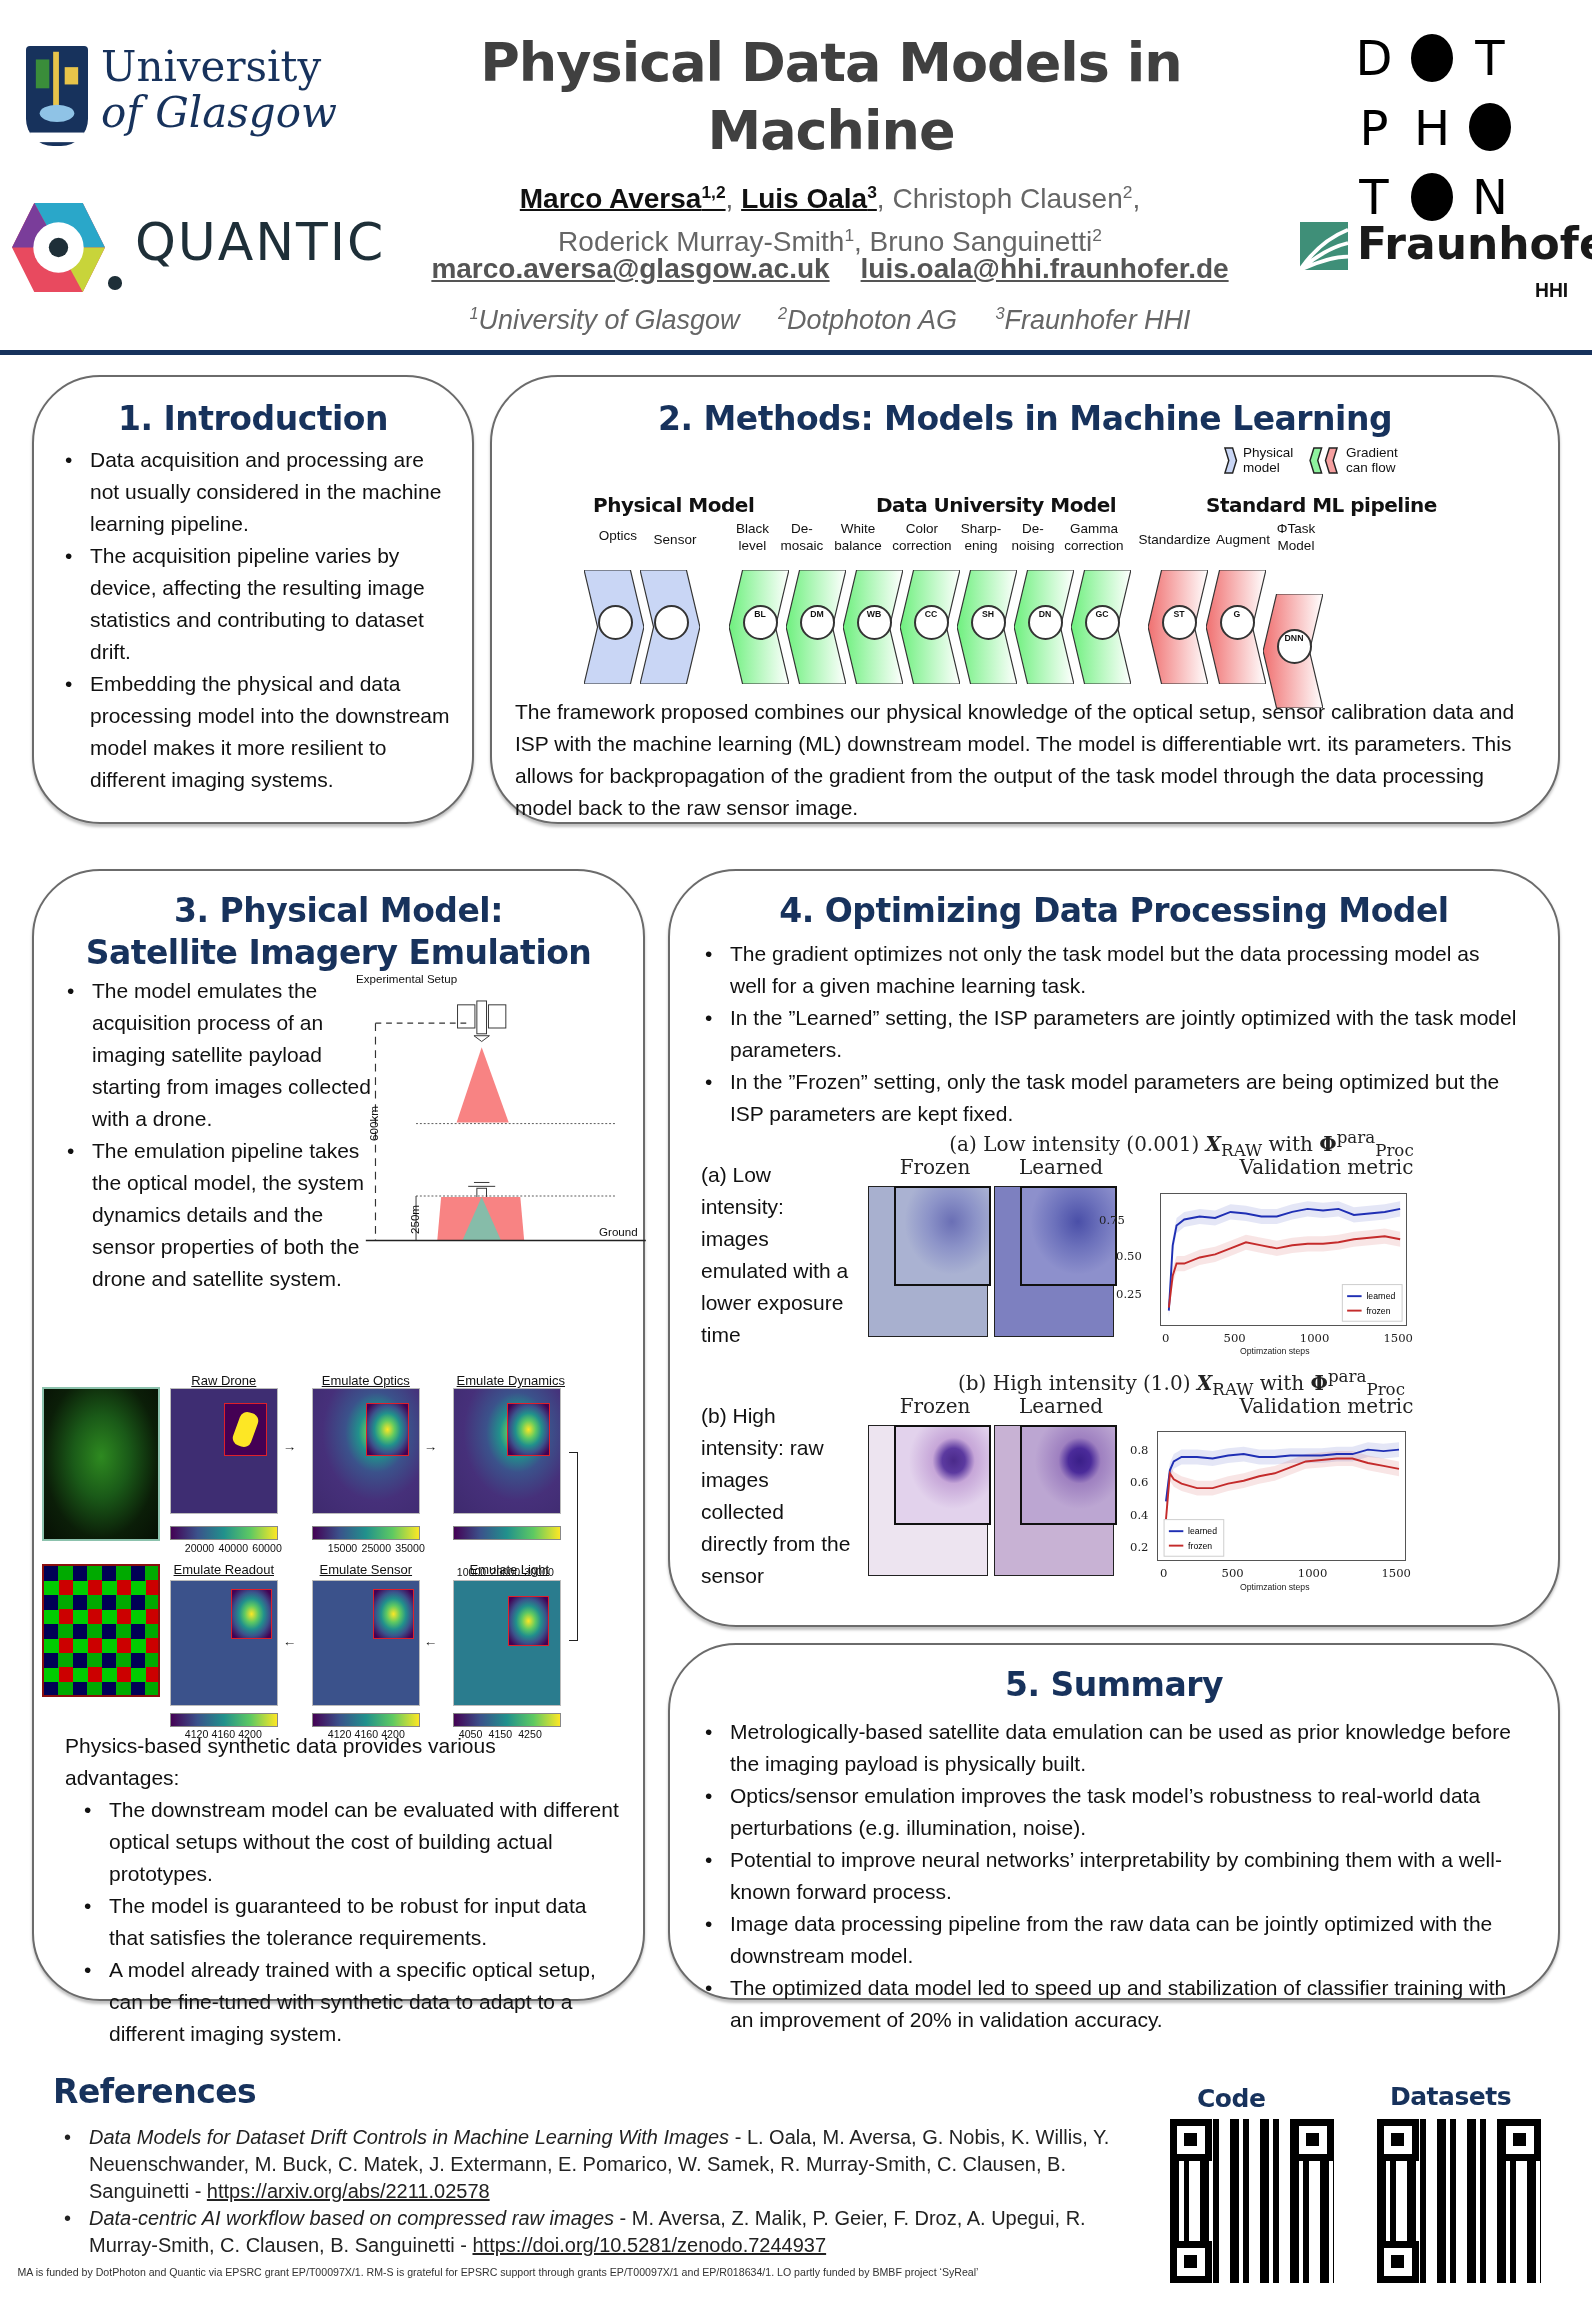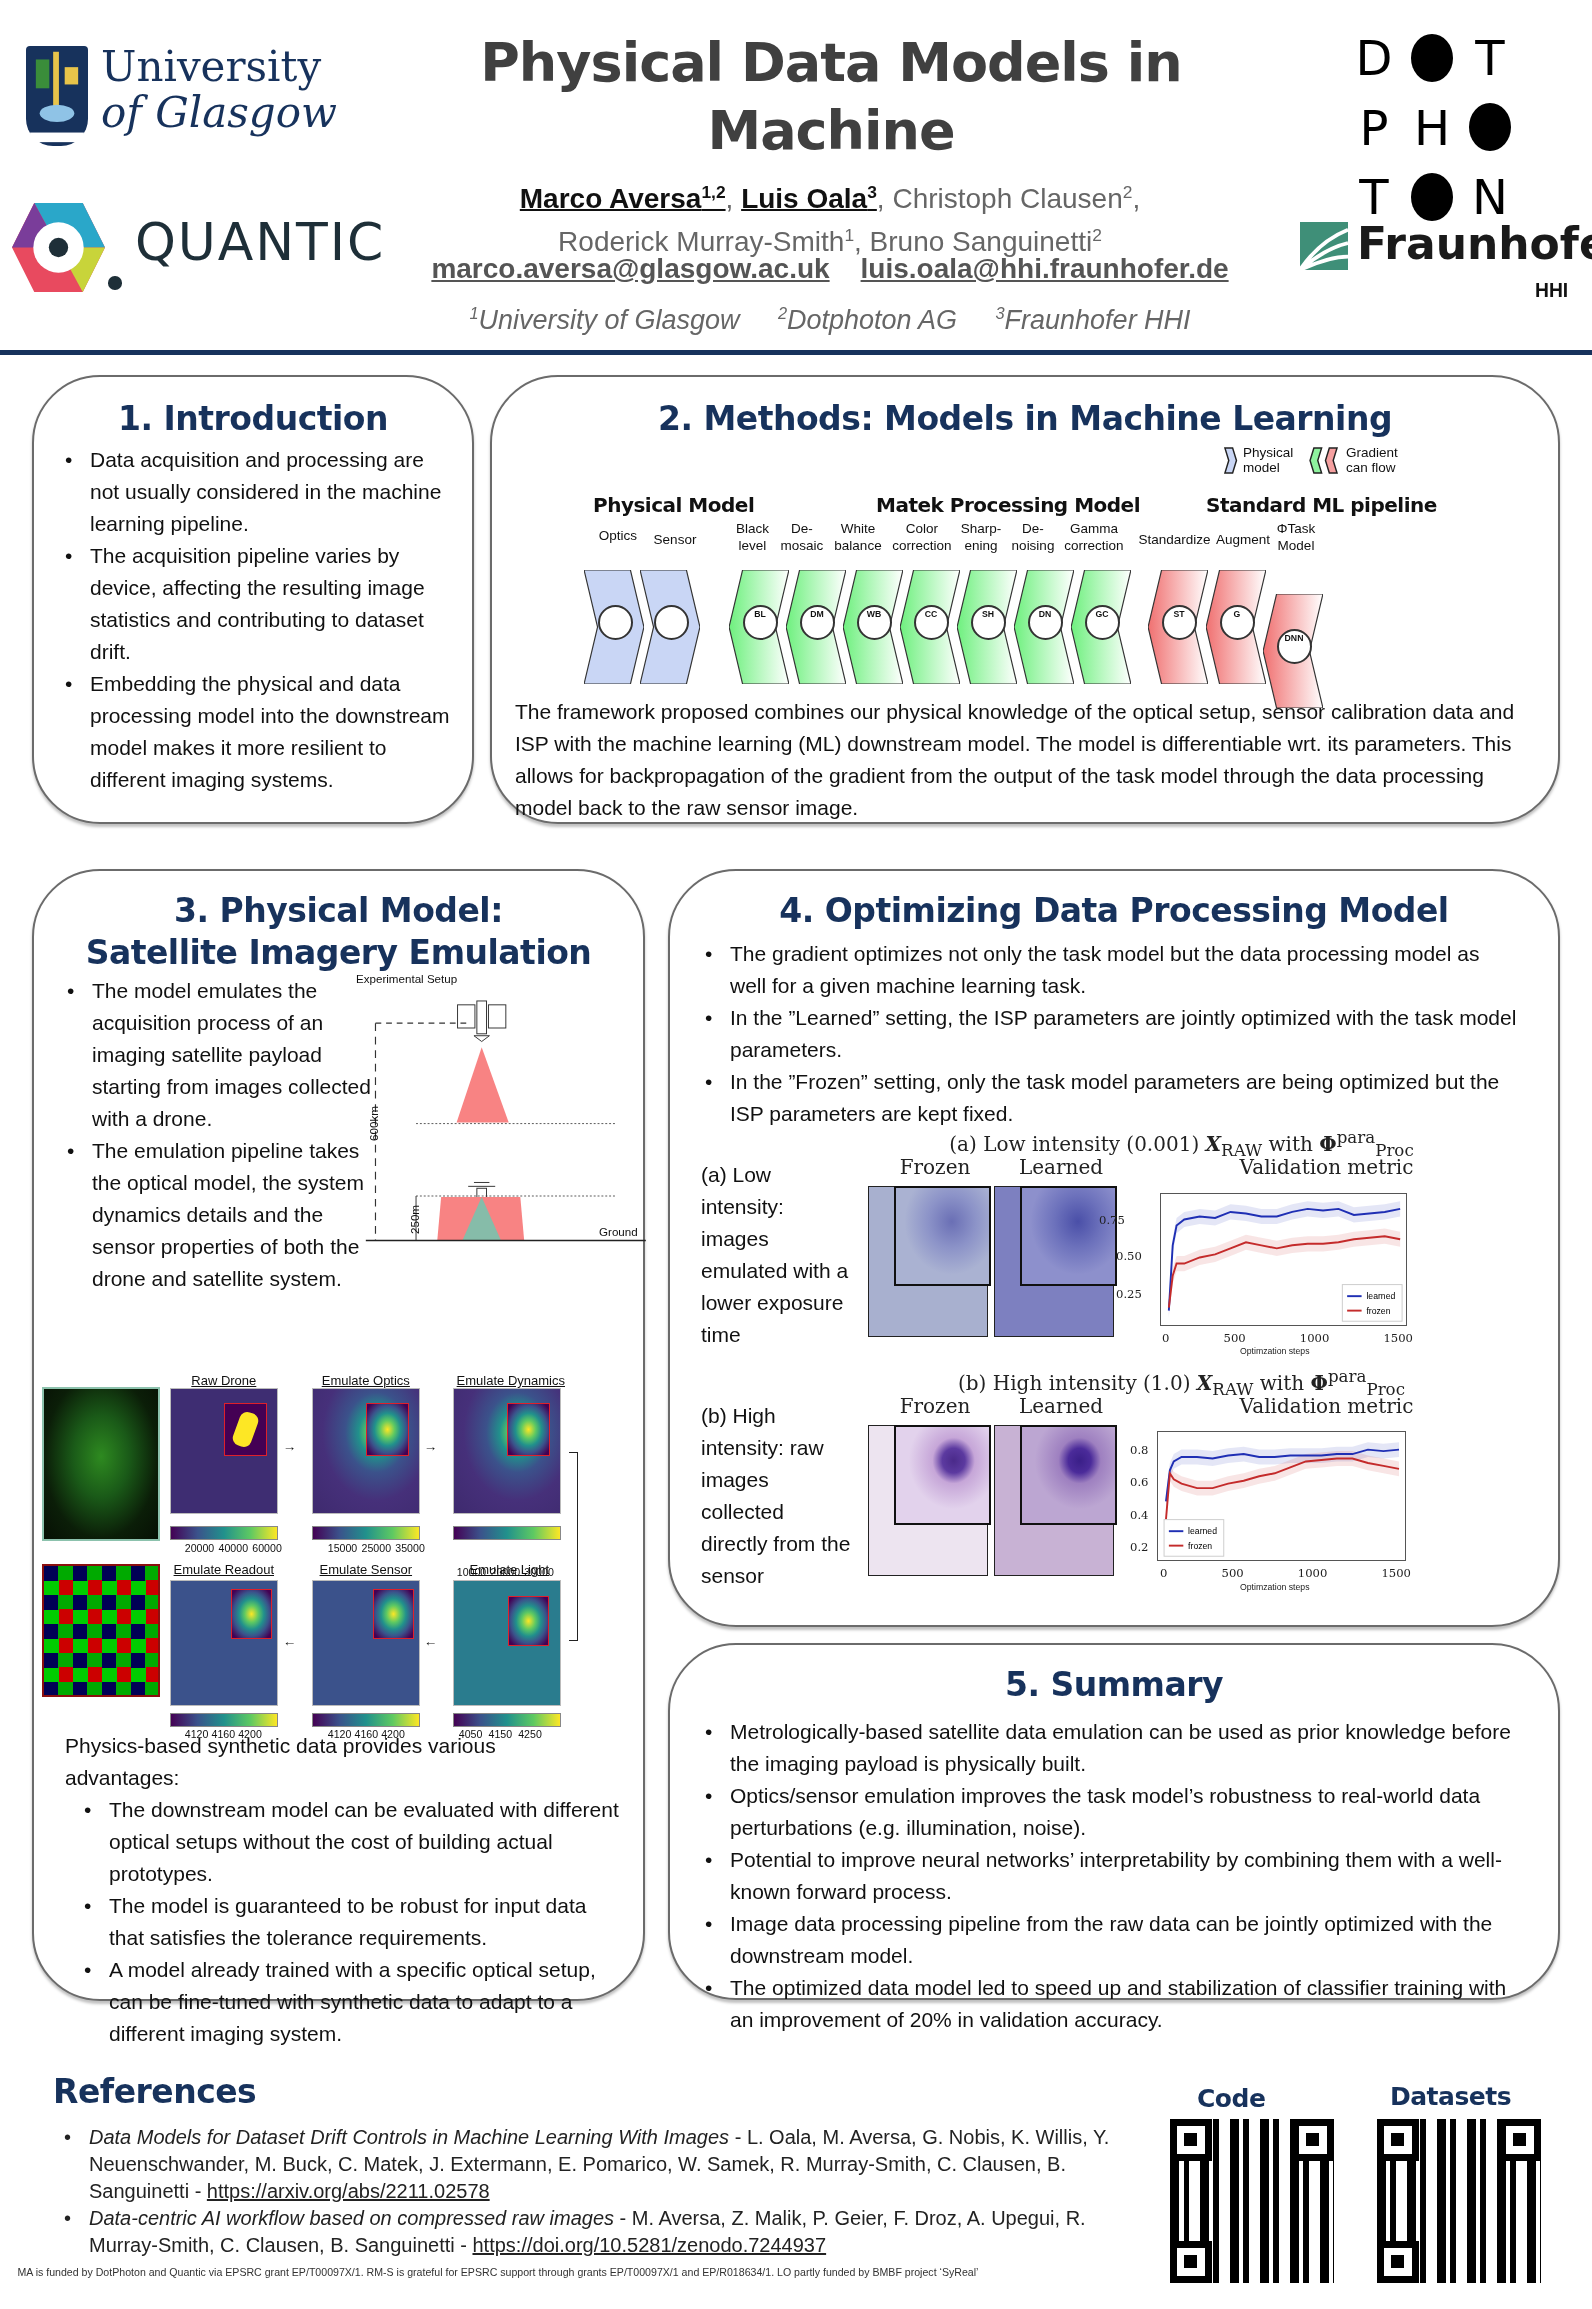--- a/index.html
+++ b/index.html
@@ -161,21 +161,21 @@
       <polygon points="2,1 10,1 14,14 10,27 2,27 6,14" fill="#c9d6f5" stroke="#222" stroke-width="1.5"></polygon>
     </svg>
   <div class="abs" style="left:751px;top:68px;font-size:13.5px;line-height:15.4px;width:58px;">Physical model</div>
   <svg class="abs" style="left:816px;top:70px;" width="33" height="27" viewBox="0 0 34 28">
       <polygon points="6,1 14,1 10,14 14,27 6,27 2,14" fill="#8ef29e" stroke="#222" stroke-width="1.5"></polygon>
       <polygon points="22,1 30,1 26,14 30,27 22,27 18,14" fill="#f5a0a0" stroke="#222" stroke-width="1.5"></polygon>
     </svg>
   <div class="abs" style="left:854px;top:68px;font-size:13.5px;line-height:15.4px;width:58px;">Gradient can flow</div>
 
   <div class="group-label" style="left:101px;top:116px;">Physical Model</div>
-  <div class="group-label" style="left:384px;top:116px;">Matek Processing Model</div>
+  <div class="group-label" style="left:384px;top:116px;">Data University Model</div>
   <div class="group-label" style="left:714px;top:116px;">Standard ML pipeline</div>
 
   <div class="stage-label" style="left:97px;top:150px;width:58px;">Optics</div>
   <div class="stage-label" style="left:154px;top:154px;width:58px;">Sensor</div>
   <div class="stage-label" style="left:241px;top:143px;width:39px;">Black level</div>
   <div class="stage-label" style="left:286px;top:143px;width:48px;">De-mosaic</div>
   <div class="stage-label" style="left:340px;top:143px;width:52px;">White balance</div>
   <div class="stage-label" style="left:396px;top:143px;width:68px;">Color correction</div>
   <div class="stage-label" style="left:467px;top:143px;width:44px;">Sharp-ening</div>
   <div class="stage-label" style="left:519px;top:143px;width:44px;">De-noising</div>

